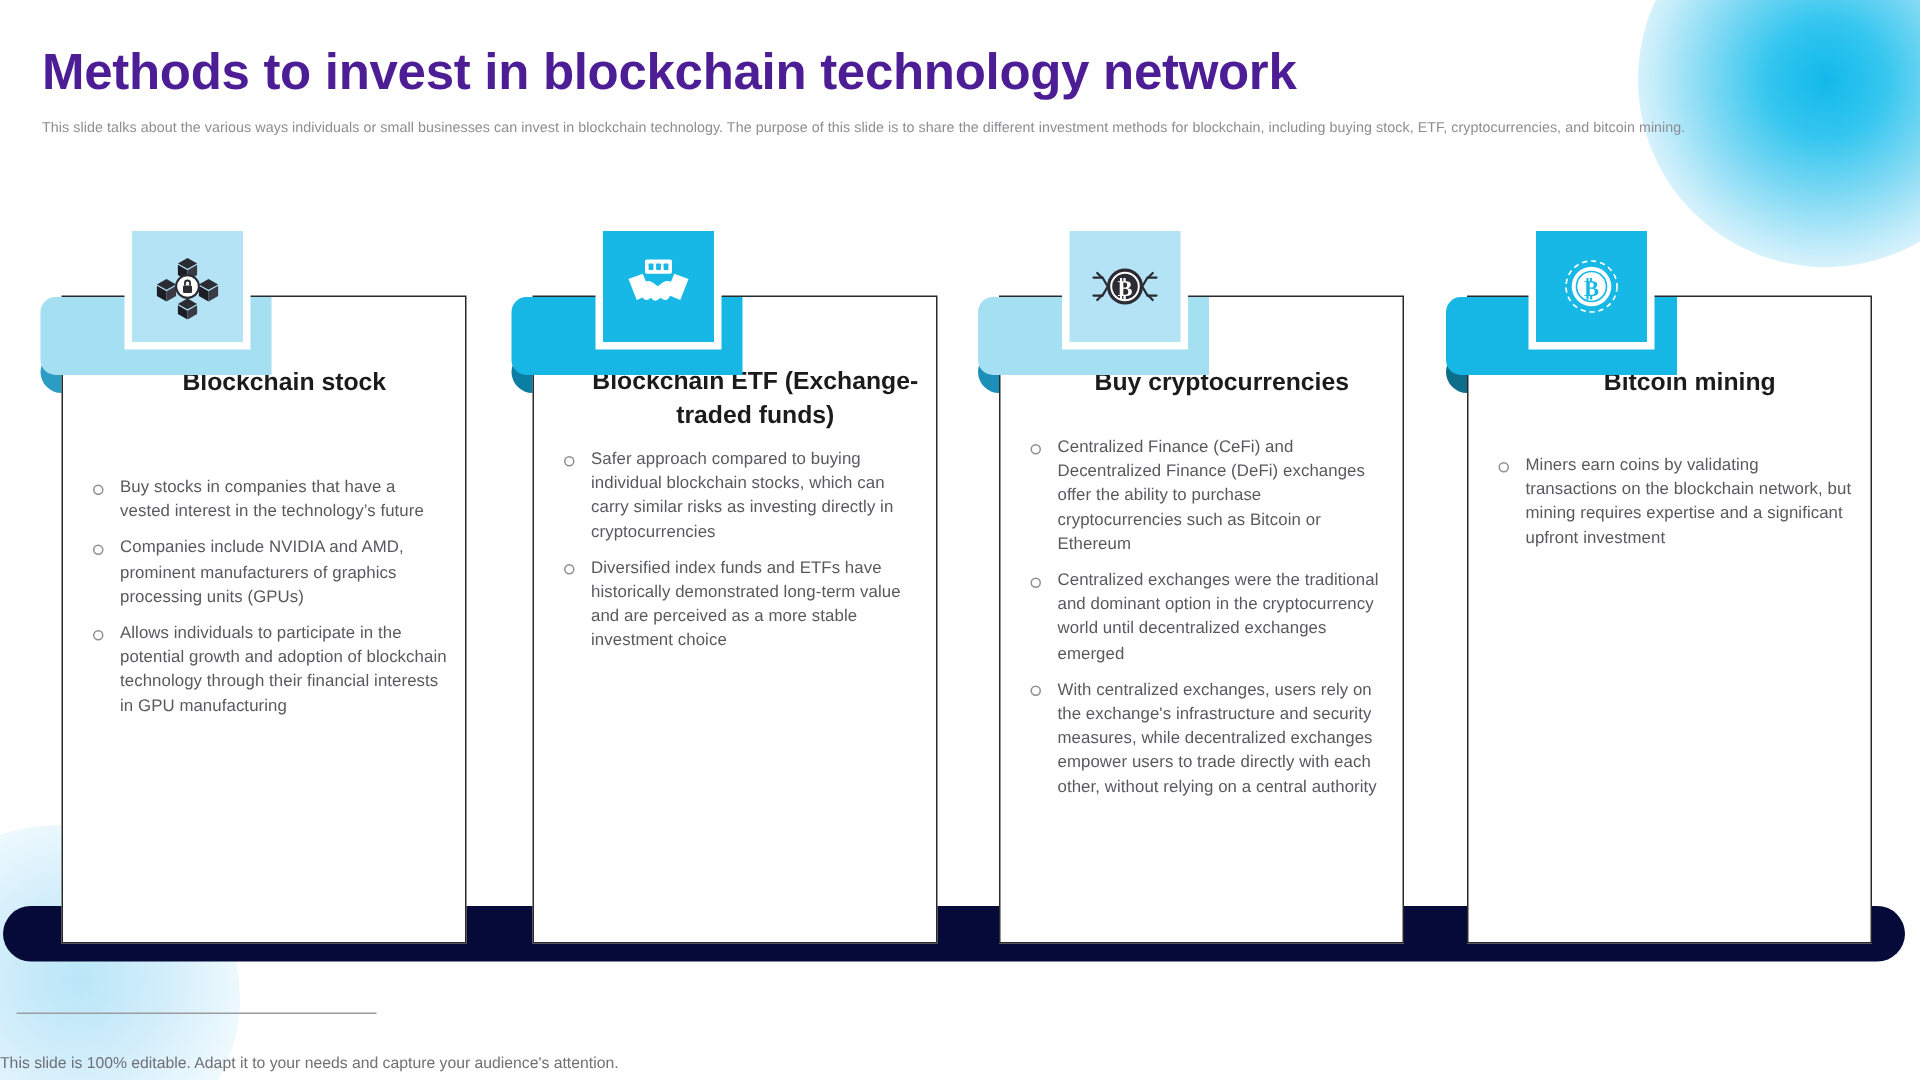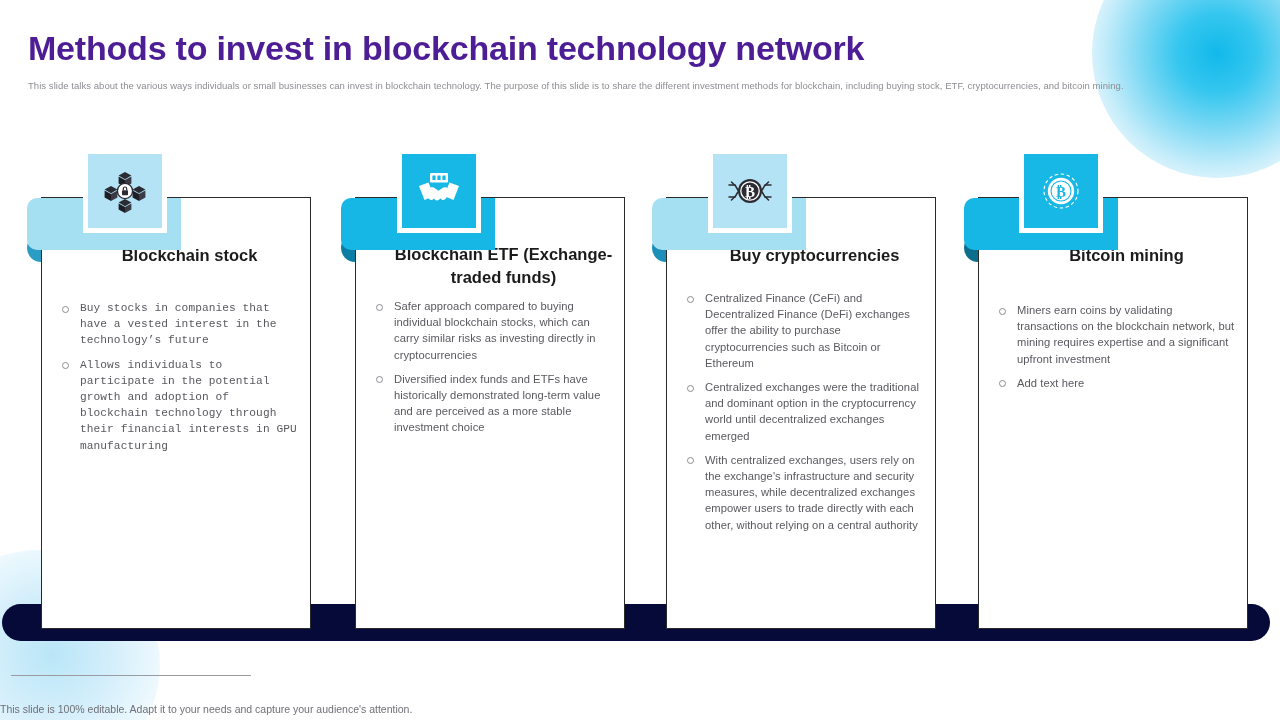--- a/index.html
+++ b/index.html
@@ -166,21 +166,21 @@
     margin-left: 27px;
   }
   .card.c2 .card-title { top: 45px; font-size: 16.5px; }
 
   .bullets {
     position: absolute;
     left: 16px;
     right: 12px;
     list-style: none;
   }
-  .card.c1 .bullets { top: 102px; font-family: Liberation Mono, monospace; }
+  .card.c1 .bullets { top: 119px; }
   .card.c2 .bullets { top: 100px; }
   .card.c3 .bullets { top: 92px; }
   .card.c4 .bullets { top: 104px; }
 
   .bullets li {
     position: relative;
     padding-left: 22px;
     margin-bottom: 8px;
     font-size: 11.2px;
     line-height: 16.2px;
@@ -244,20 +244,21 @@
 
     <div class="ribbon r1"></div>
     <div class="ribbon r2"></div>
     <div class="ribbon r3"></div>
     <div class="ribbon r4"></div>
 
     <div class="card c1">
       <div class="card-title">Blockchain stock</div>
       <ul class="bullets">
         <li>Buy stocks in companies that have  a vested  interest in the technology’s future</li>
+        <li>Companies  include NVIDIA  and AMD, prominent  manufacturers  of graphics processing units (GPUs)</li>
         <li>Allows individuals  to participate in the potential  growth  and adoption  of blockchain technology through their financial interests in GPU manufacturing</li>
       </ul>
     </div>
 
     <div class="card c2">
       <div class="card-title">Blockchain ETF (Exchange-traded funds)</div>
       <ul class="bullets">
         <li>Safer  approach  compared  to buying individual  blockchain stocks, which can carry similar risks as investing directly in cryptocurrencies</li>
         <li>Diversified  index funds and ETFs have  historically demonstrated  long-term value  and are perceived  as a more stable investment  choice</li>
       </ul>
@@ -269,21 +270,20 @@
         <li>Centralized  Finance (CeFi) and Decentralized  Finance  (DeFi) exchanges  offer  the ability to purchase cryptocurrencies  such as Bitcoin or Ethereum</li>
         <li>Centralized  exchanges were  the traditional  and dominant  option  in the cryptocurrency  world until decentralized  exchanges  emerged</li>
         <li>With centralized  exchanges, users rely on the exchange's infrastructure  and security measures, while decentralized exchanges  empower  users to trade directly with each other, without relying on a central  authority</li>
       </ul>
     </div>
 
     <div class="card c4">
       <div class="card-title">Bitcoin mining</div>
       <ul class="bullets">
         <li>Miners  earn  coins by validating transactions on the blockchain network,  but mining requires  expertise and a significant upfront  investment</li>
-        <li>Add text here</li>
       </ul>
     </div>
 
     <div class="icon-tile t1">
       <span>
         <svg width="44" height="44" viewBox="0 0 44 44">
           <g fill="#2b2b33">
 
             <path d="M22 3 L28.4 6.6 L22 10.2 L15.6 6.6 Z"></path>
             <path d="M15.6 7.5 L22 11.1 L22 18 L15.6 14.4 Z" fill="#1d1d26"></path>

